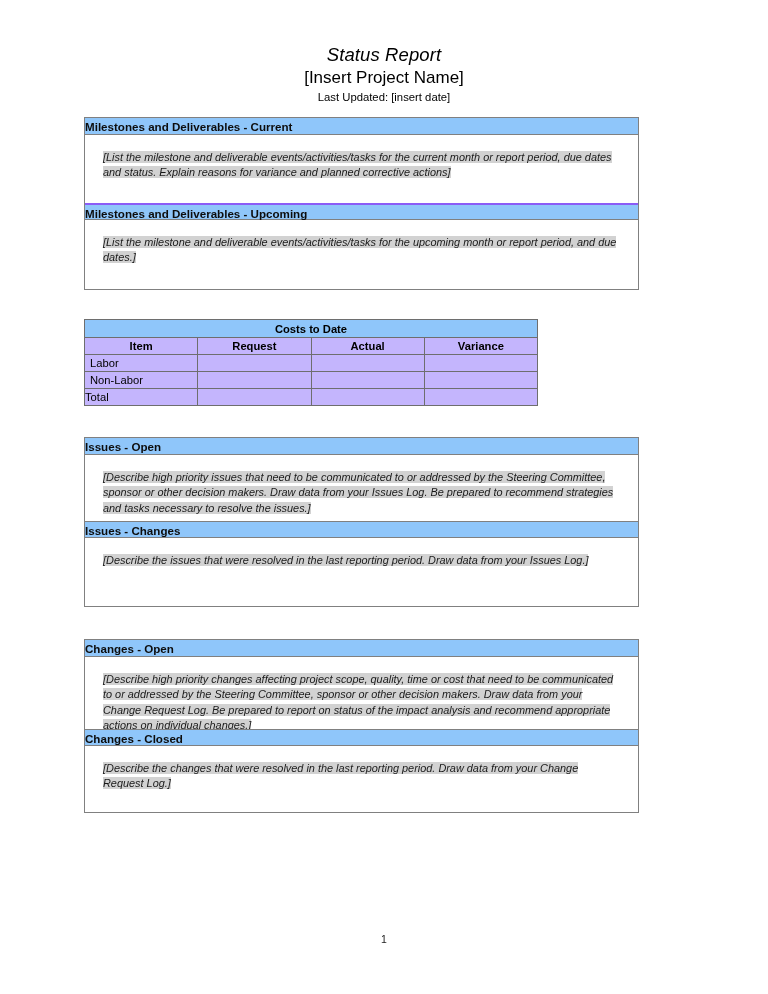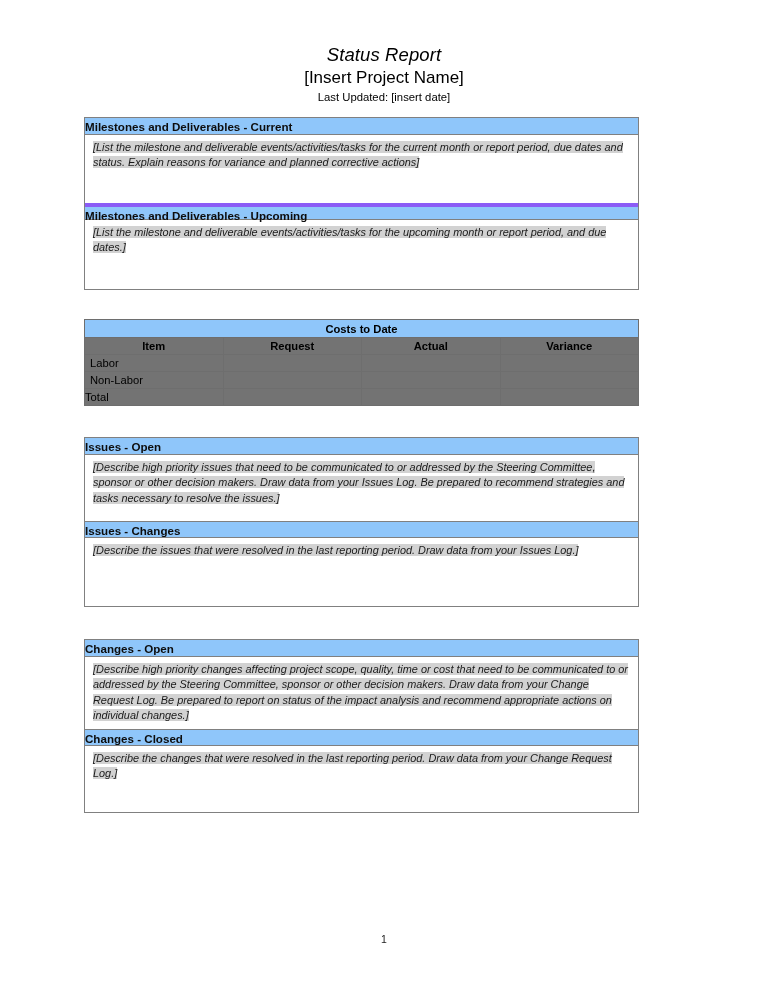--- a/index.html
+++ b/index.html
@@ -67,40 +67,40 @@
     height: 17px;
     color: #0d0d0d;
     box-sizing: border-box;
   }
   .sec-body {
     padding: 3px 6px 0 6px;
     box-sizing: border-box;
     overflow: hidden;
   }
   .sec-body p {
-    margin: 2px;
+    margin: 12px;
     font-size: 10.9px;
     font-style: italic;
     line-height: 15.3px;
     color: #1a1a1a;
     text-align: left;
   }
   .sec-body p .hl {
     background: #D2D2D2;
     box-decoration-break: clone;
     -webkit-box-decoration-break: clone;
   }
 
   
   .costs-table {
     position: absolute;
     left: 84px;
-    width: 555px;
+    width: 454px;
     border-collapse: collapse;
-    background: #737373;
+    background: #c4b5fd;
     table-layout: fixed;
     padding-left: 8px;
   }
   .costs-table td, .costs-table th {
     border: 1px solid #6e6e6e;
     padding: 0;
     height: 17px;
     font-size: 11.2px;
     box-sizing: border-box;
   }
@@ -148,21 +148,21 @@
     <div class="doc-title">Status Report</div>
     <div class="doc-subtitle">[Insert Project Name]</div>
     <div class="doc-updated">Last Updated: [insert date]</div>
   </div>
 
   <div class="block" style="top:117px; height:173px;">
     <div class="sec-header">Milestones and Deliverables - Current</div>
     <div class="sec-body" style="height:68px;">
       <p><span class="hl">[List the milestone and deliverable events/activities/tasks for the current month or report period, due dates and status.  Explain reasons for variance and planned corrective actions]</span></p>
     </div>
-    <div class="sec-header" style="border-top:4px solid #8b5cf6;">Milestones and Deliverables - Upcoming</div>
+    <div class="sec-header" style="border-top:2px solid #8b5cf6;">Milestones and Deliverables - Upcoming</div>
     <div class="sec-body" style="height:68px;">
       <p><span class="hl">[List the milestone and deliverable events/activities/tasks for the upcoming month or report period, and due dates.]</span></p>
     </div>
   </div>
 
   <table class="costs-table" style="top:319px;">
     <tbody>
         <tr>
       <td class="costs-title-cell" colspan="4">Costs to Date</td>
     </tr>

